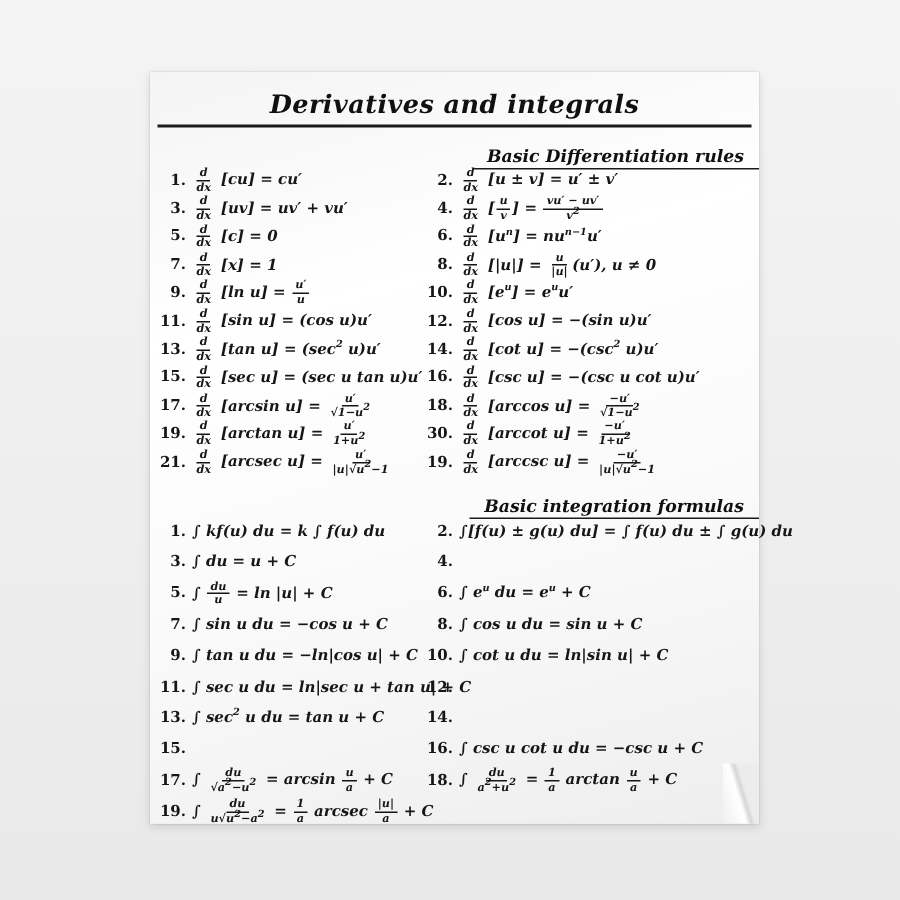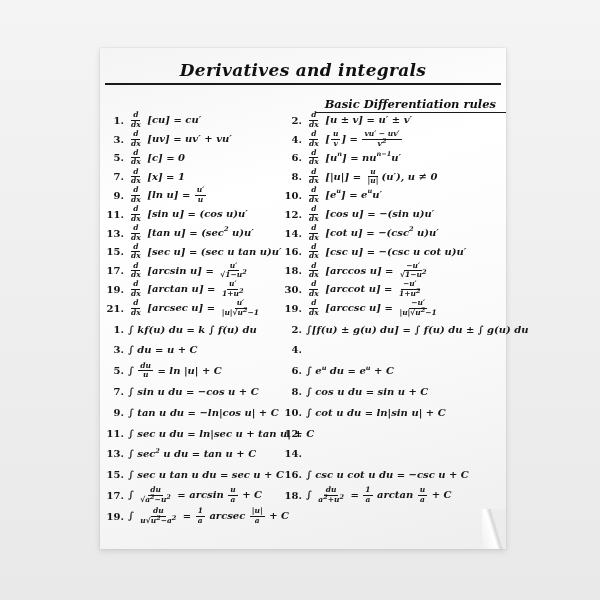--- a/index.html
+++ b/index.html
@@ -239,20 +239,21 @@
                 <span class="fnum">d</span>
                 <span class="fden">dx</span>
               </span> [arccsc u] = <span class="frac">
                 <span class="fnum">−u′</span>
                 <span class="fden">|u|√u<sup>2</sup>−1</span>
               </span></span>
           </div>
         </div>
       </section>
       <section>
+        <div class="sec-head-wrap"><div class="sec-head">Basic integration formulas</div></div>
         <div class="grid grid-int">
           <div class="item">
             <span class="num">1.</span>
             <span class="formula">∫ kf(u) du = k ∫ f(u) du</span>
           </div>
           <div class="item">
             <span class="num">2.</span>
             <span class="formula">∫[f(u) ± g(u) du] = ∫ f(u) du ± ∫ g(u) du</span>
           </div>
           <div class="item">
@@ -298,21 +299,20 @@
           </div>
           <div class="item">
             <span class="num">13.</span>
             <span class="formula">∫ sec<sup>2</sup> u du = tan u + C</span>
           </div>
           <div class="item">
             <span class="num">14.</span>
           </div>
           <div class="item">
             <span class="num">15.</span>
-            <span class="formula">∫ sec u tan u du = sec u + C</span>
           </div>
           <div class="item">
             <span class="num">16.</span>
             <span class="formula">∫ csc u cot u du = −csc u + C</span>
           </div>
           <div class="item">
             <span class="num">17.</span>
             <span class="formula">∫ <span class="frac">
                 <span class="fnum">du</span>
                 <span class="fden">√a<sup>2</sup>−u<sup>2</sup></span>

